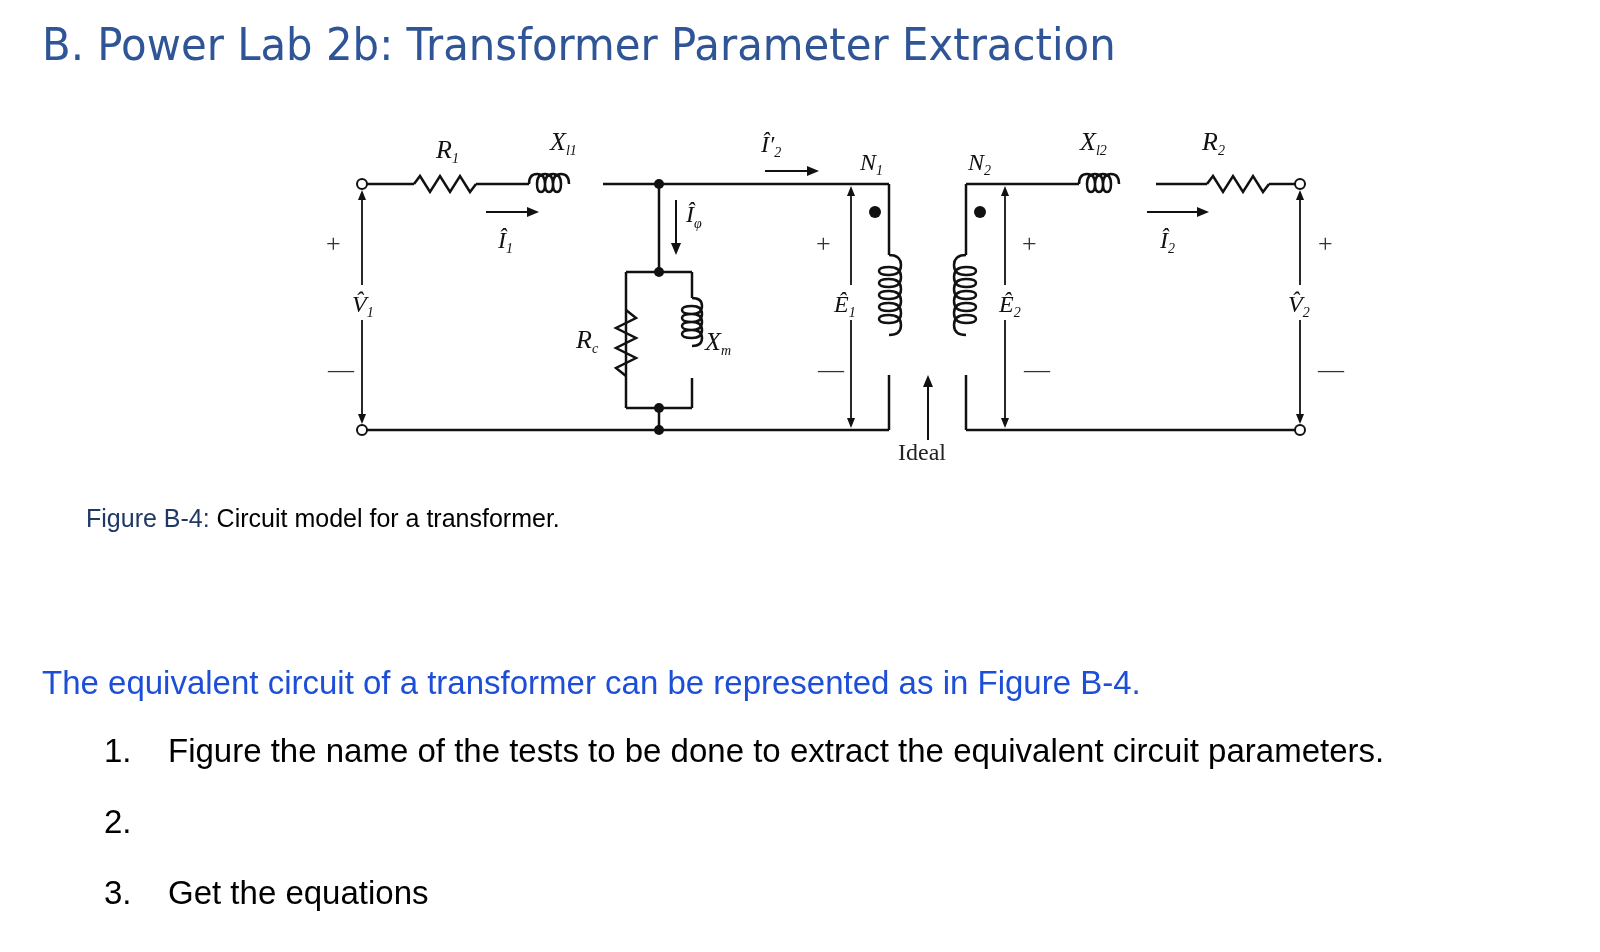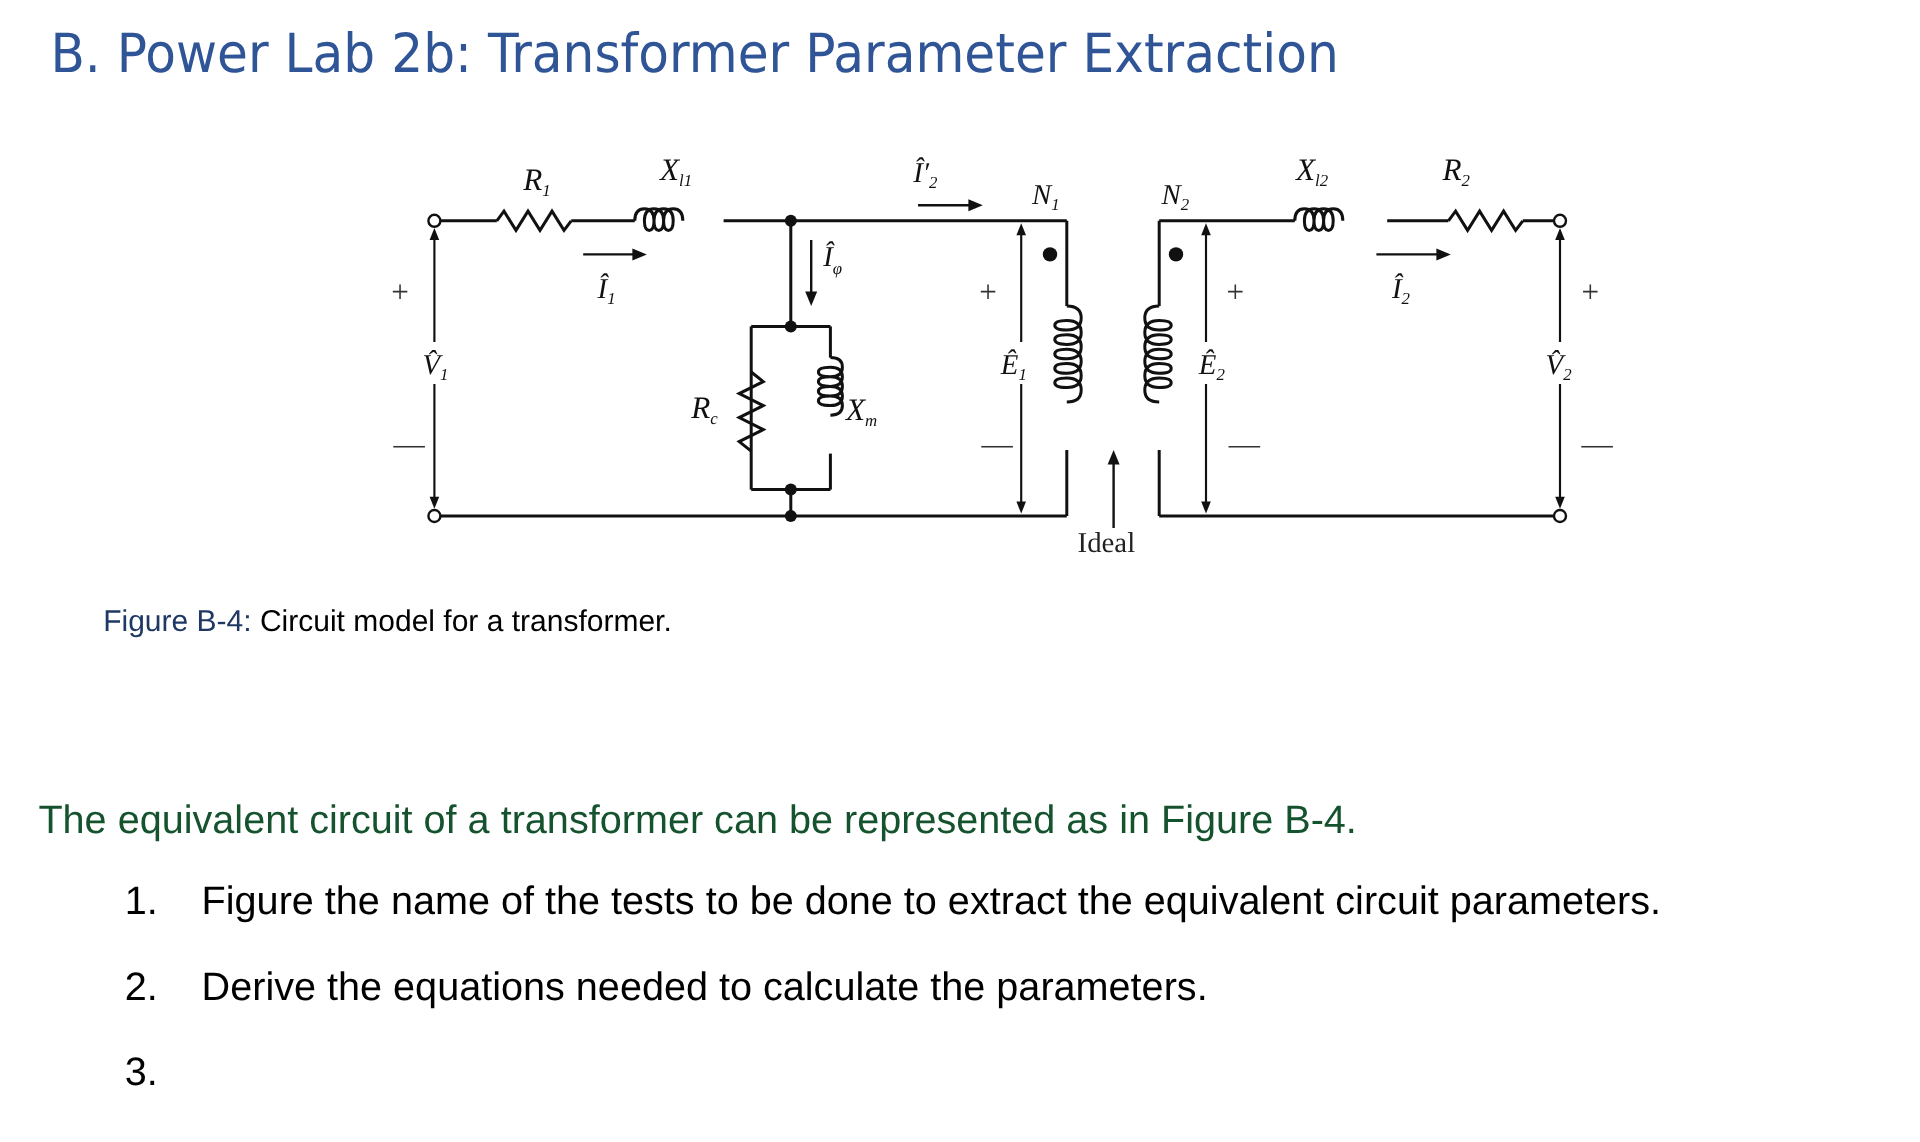--- a/index.html
+++ b/index.html
@@ -7,21 +7,21 @@
     .heading {
       position: absolute; left: 42px; top: 18px;
       font-family: "DejaVu Sans", sans-serif;
       font-size: 45px; color: #2f5597; letter-spacing: 0px; font-weight: normal;
       transform: scaleX(0.93); transform-origin: left top; white-space: nowrap;
     }
     .figure { position: absolute; left: 324px; top: 110px; width: 1060px; height: 370px; }
     .figure svg { width: 100%; height: 100%; }
     .caption { position: absolute; left: 42px; top: 504px; font-size: 25px; color: #000; white-space: nowrap; margin-left: 44px; }
     .caption .lbl { color: #1f3864; }
-    .para { position: absolute; left: 32px; top: 664px; font-size: 33px; color: #14532d; white-space: nowrap; }
+    .para { position: absolute; left: 42px; top: 664px; font-size: 33px; color: #1d4ed8; white-space: nowrap; }
     .list { position: absolute; left: 104px; top: 732px; margin: 0; padding: 0; list-style: none; }
     .list li { font-size: 33px; color: #000; height: 71px; white-space: nowrap; display: flex; }
     .list .num { width: 64px; display: inline-block; }
     .sym { font-family: "Liberation Serif", serif; font-style: italic; fill: #111; }
     .sub { font-family: "Liberation Serif", serif; font-size: 14px; fill: #111; }
     .pm { font-family: "Liberation Serif", serif; fill: #333; font-size: 26px; }
   </style>
 </head>
 <body>
 
@@ -141,18 +141,18 @@
 
 <div class="para">The equivalent circuit of a transformer can be represented as in Figure B-4.</div>
 
 <ol class="list">
   <li>
       <span class="num">1.</span>
       <span>Figure the name of the tests to be done to extract the equivalent circuit parameters.</span>
     </li>
   <li>
       <span class="num">2.</span>
-      <span>Derive the equations needed to calculate the parameters.</span>
     </li>
   <li>
       <span class="num">3.</span>
+      <span>Get the equations</span>
     </li>
 </ol>
 
 </body></html>

